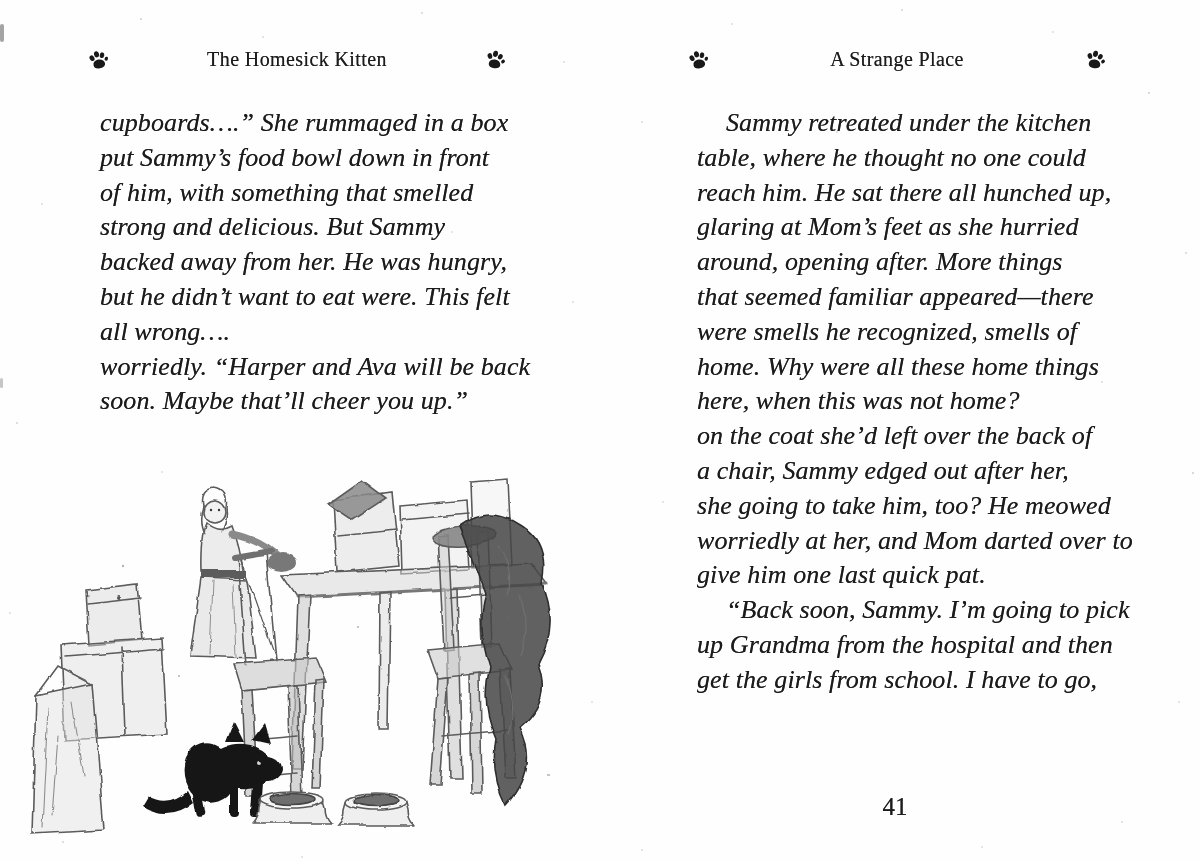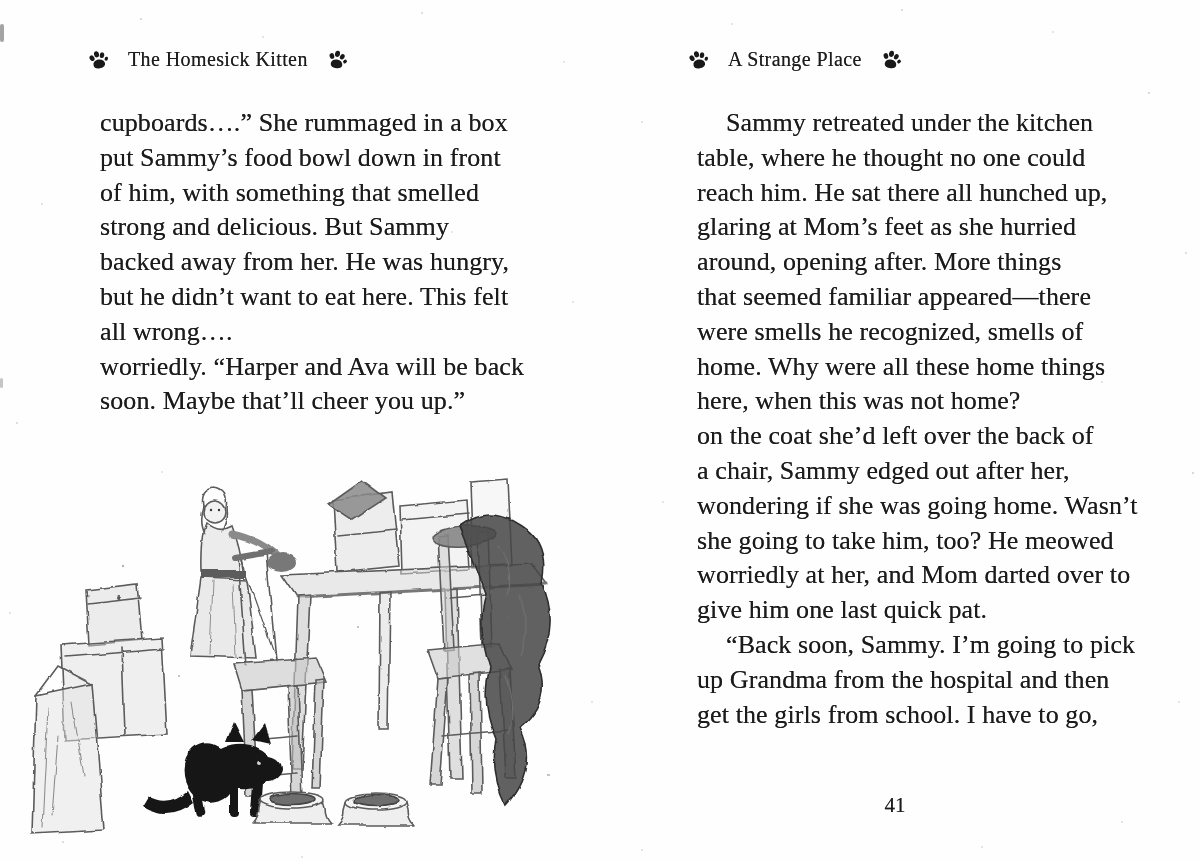--- a/index.html
+++ b/index.html
@@ -4,43 +4,44 @@
 <style>
   html,body{margin:0;padding:0;}
   body{
     width:1200px;height:862px;position:relative;overflow:hidden;
     background:#fefefe;
     font-family:"Liberation Serif","DejaVu Serif",serif;
     color:#1b1b1b;
   }
   
   .running-head{
-    position:absolute;top:48px;display:flex;align-items:center;justify-content:flex-start;
+    position:absolute;top:48px;display:flex;align-items:center;justify-content:space-between;
     gap:19px;font-size:20px;letter-spacing:.4px;color:#1c1c1c;
     text-shadow:0 0 .5px rgba(25,25,25,.7);
   }
   .running-head.left{left:88px;width:418px;}
   .running-head.right{left:688px;width:418px;}
   .paw{width:21px;height:19px;flex:0 0 auto;color:#191919;}
   .paw.tilt-l{transform:rotate(-12deg);}
   .paw.tilt-r{transform:rotate(9deg);}
   
   .textcol{
     position:absolute;top:106px;font-size:26px;line-height:34.8px;
     color:#1b1b1b;text-shadow:0 0 .45px rgba(25,25,25,.75);
     letter-spacing:.1px;
+    font-style:italic;
   }
   .textcol.left{left:100px;width:430px;}
   .textcol.right{left:697px;width:445px;}
   .line{white-space:nowrap;height:34.8px;}
   .line.indent{padding-left:29px;}
   
   .pagenum{
     position:absolute;left:697px;top:793px;width:396px;text-align:center;
-    font-size:21px;color:#1b1b1b;text-shadow:0 0 .45px rgba(25,25,25,.7);
+    font-size:25px;color:#1b1b1b;text-shadow:0 0 .45px rgba(25,25,25,.7);
   }
   
   .illustration{position:absolute;left:28px;top:476px;width:565px;height:378px;}
   
   .speck{
     position:absolute;left:0;top:0;width:2px;height:2px;border-radius:50%;
     background:transparent;
     box-shadow:
       140px 18px 0 rgba(90,90,90,.28), 262px 36px 0 rgba(90,90,90,.22),
       421px 12px 0 rgba(90,90,90,.25), 563px 61px 0 rgba(90,90,90,.2),
@@ -90,21 +91,21 @@
       <use href="#paw"></use>
     </svg>
 </div>
 
 <div class="textcol left">
   <div class="line">cupboards….” She rummaged in a box</div>
   <div class="line">put Sammy’s food bowl down in front</div>
   <div class="line">of him, with something that smelled</div>
   <div class="line">strong and delicious. But Sammy</div>
   <div class="line">backed away from her. He was hungry,</div>
-  <div class="line">but he didn’t want to eat here. This felt</div>
+  <div class="line">but he didn’t want to eat were. This felt</div>
   <div class="line">all wrong….</div>
   <div class="line">worriedly. “Harper and Ava will be back</div>
   <div class="line">soon. Maybe that’ll cheer you up.”</div>
 </div>
 
 <svg class="illustration" viewBox="0 0 565 378">
   <g filter="url(#rough)" stroke="#5b5b5b" stroke-width="1.6" fill="none" stroke-linecap="round">
 
     <g>
       <polygon points="442,6 480,3 484,90 445,92" fill="#eaeaea" fill-opacity=".35"></polygon>
@@ -228,21 +229,20 @@
   <div class="line">table, where he thought no one could</div>
   <div class="line">reach him. He sat there all hunched up,</div>
   <div class="line">glaring at Mom’s feet as she hurried</div>
   <div class="line">around, opening after. More things</div>
   <div class="line">that seemed familiar appeared—there</div>
   <div class="line">were smells he recognized, smells of</div>
   <div class="line">home. Why were all these home things</div>
   <div class="line">here, when this was not home?</div>
   <div class="line">on the coat she’d left over the back of</div>
   <div class="line">a chair, Sammy edged out after her,</div>
-  <div class="line">wondering if she was going home. Wasn’t</div>
   <div class="line">she going to take him, too? He meowed</div>
   <div class="line">worriedly at her, and Mom darted over to</div>
   <div class="line">give him one last quick pat.</div>
   <div class="line indent">“Back soon, Sammy. I’m going to pick</div>
   <div class="line">up Grandma from the hospital and then</div>
   <div class="line">get the girls from school. I have to go,</div>
 </div>
 
 <div class="pagenum">41</div>
 

